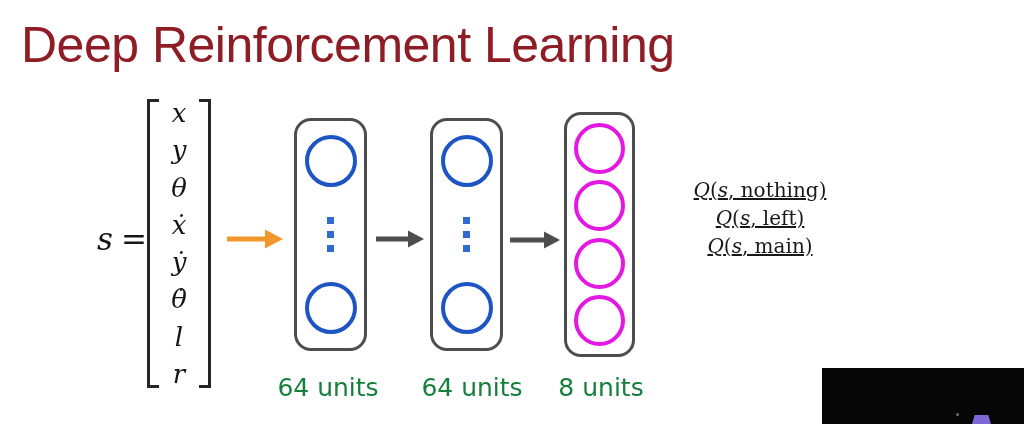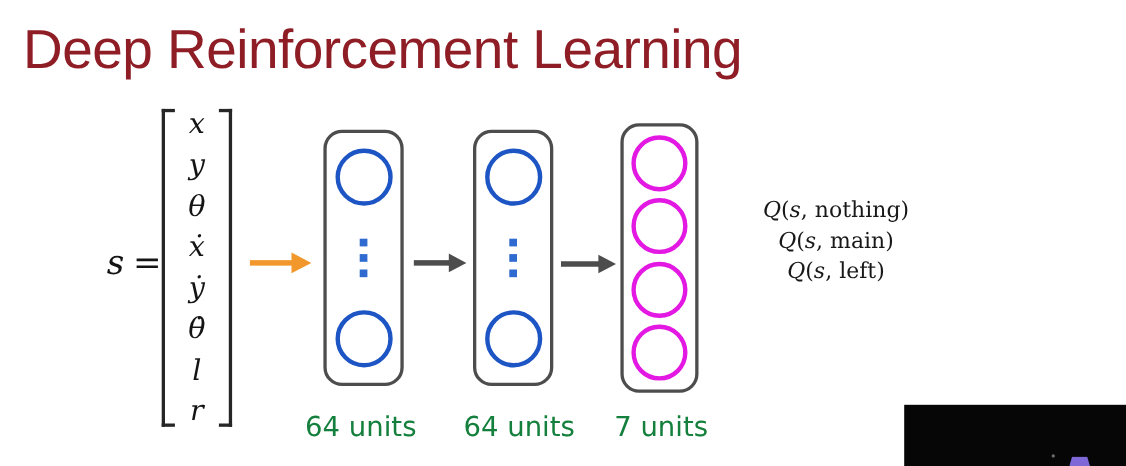--- a/index.html
+++ b/index.html
@@ -125,20 +125,21 @@
     position: absolute;
     left: 686px;
     top: 176px;
     width: 148px;
     text-align: center;
     font-family: "DejaVu Serif", serif;
     font-size: 20px;
     line-height: 28px;
     color: #181818;
     white-space: nowrap;
+    text-decoration: underline;
   }
 
   
   .unit-label {
     position: absolute;
     top: 373px;
     transform: translateX(-50%);
     font-family: "DejaVu Sans", sans-serif;
     font-size: 25px;
     color: #15803d;
@@ -242,26 +243,26 @@
 
   <div class="layer layer-output">
     <div class="node-magenta"></div>
     <div class="node-magenta"></div>
     <div class="node-magenta"></div>
     <div class="node-magenta"></div>
   </div>
 
   <div class="q-block">
     <div class="q-line"><i>Q</i>(<i>s</i>, nothing)</div>
+    <div class="q-line"><i>Q</i>(<i>s</i>, left)</div>
     <div class="q-line"><i>Q</i>(<i>s</i>, main)</div>
-    <div class="q-line"><i>Q</i>(<i>s</i>, left)</div>
   </div>
 
   <div class="unit-label unit-label-1">64 units</div>
   <div class="unit-label unit-label-2">64 units</div>
-  <div class="unit-label unit-label-3">7 units</div>
+  <div class="unit-label unit-label-3">8 units</div>
 
   <div class="video-overlay">
     <div class="lander-dot"></div>
     <div class="lander"></div>
   </div>
 
 </div>
 
 </body></html>

